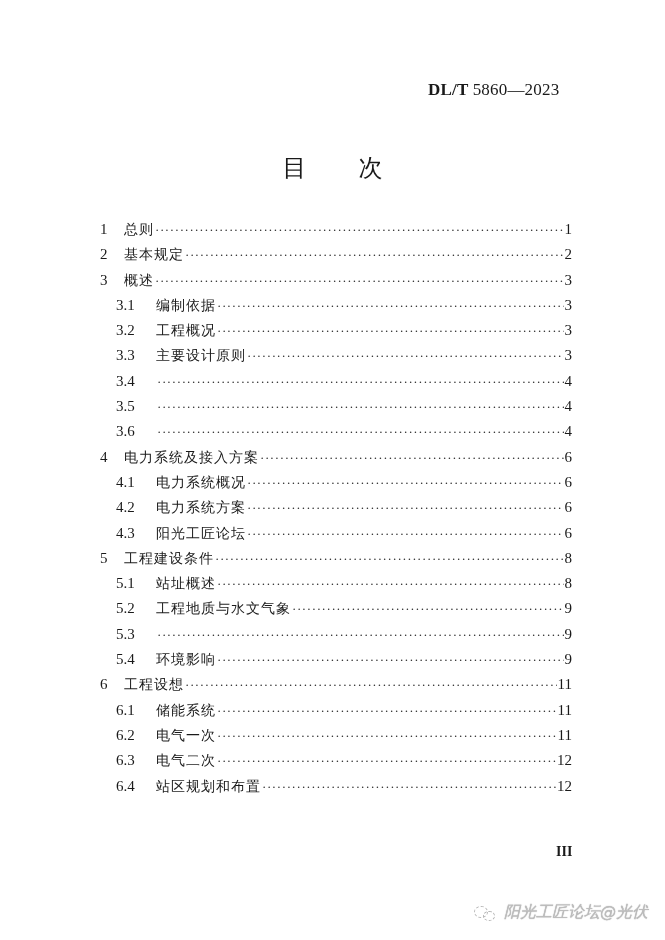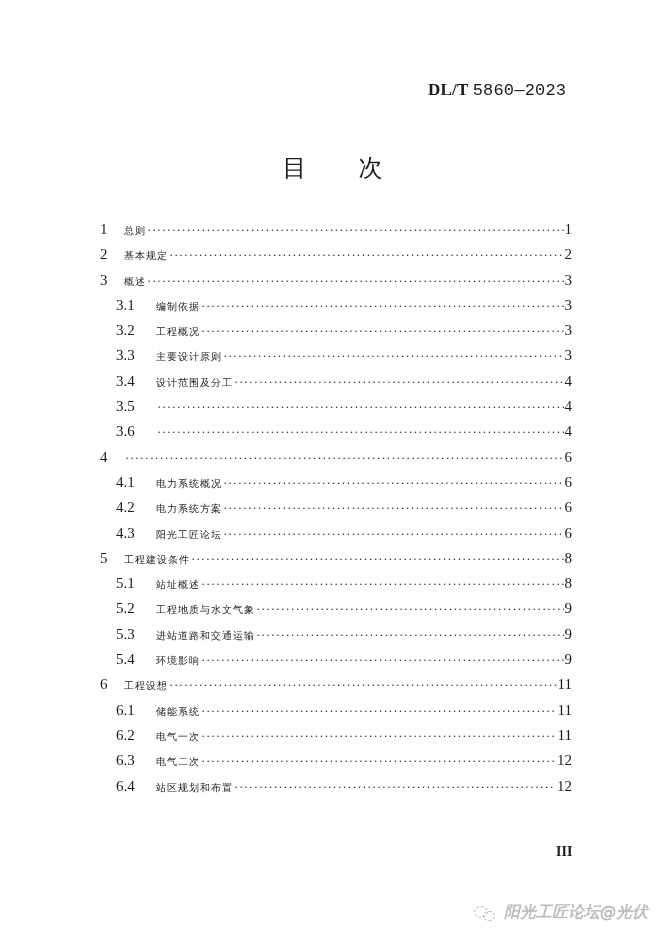--- a/index.html
+++ b/index.html
@@ -1,30 +1,30 @@
 <!DOCTYPE html>
 <html><head>
 <meta charset="utf-8">
 <style>
   html, body { margin:0; padding:0; }
   body { width:665px; height:940px; background:#ffffff; position:relative; overflow:hidden;
          font-family:"Liberation Serif","DejaVu Serif",serif; color:#1a1a1a; }
   .std-code { position:absolute; left:428px; top:80px; font-size:17px; font-weight:bold;
               letter-spacing:0.2px; font-family:"Liberation Serif",serif; }
-  .std-code .num { font-family:Liberation Mono, monospace; font-weight:normal; }
+  .std-code .num { font-family:Liberation Serif, serif; font-weight:normal; }
   .toc-title { position:absolute; top:152px; left:0; width:665px; text-align:center;
                font-size:24px; font-family:"DejaVu Sans",sans-serif; }
   .toc-title span { display:inline-block; }
   .toc-title .gap { width:52px; }
   .toc { position:absolute; left:100px; top:217px; width:472px; }
   .row { position:relative; height:25.3px; line-height:25.3px; font-size:15px; display:flex; align-items:baseline; }
   .row .no { flex:none; font-family:"Liberation Serif",serif; }
   .row.ch .no { width:24px; padding-left:0; }
   .row.sec .no { width:40px; padding-left:16px; }
-  .row .label { flex:none; font-family:"DejaVu Sans",sans-serif; font-size:10px; letter-spacing:1px; }
+  .row .label { flex:none; font-family:"DejaVu Sans",sans-serif; font-size:14px; letter-spacing:1px; }
   .row .dots { flex:1 1 auto; overflow:hidden; white-space:nowrap; margin:0 1px; color:#333; font-size:13px; letter-spacing:0.6px; }
   .row .dots::before { content:"······································································································································"; }
   .row .pg { flex:none; font-family:"Liberation Serif",serif; text-align:right; }
   .page-num { position:absolute; left:556px; top:844px; font-size:14px; font-weight:bold; font-family:"Liberation Serif",serif; }
   .watermark { position:absolute; left:474px; top:902px; font-size:16px; color:#bdbdbd;
                font-family:"DejaVu Sans",sans-serif; display:flex; align-items:center; gap:8px;
                text-shadow:0 0 1px #999;font-style:italic; }
   .wm-icon { width:22px; height:16px; position:relative; }
   .wm-icon::before, .wm-icon::after { content:""; position:absolute; border:1px dashed #b5b5b5; border-radius:50%; }
   .wm-icon::before { width:12px; height:10px; left:0; top:1px; }
@@ -74,36 +74,36 @@
       <span class="pg">3</span>
     </div>
     <div class="row sec">
       <span class="no">3.3</span>
       <span class="label">主要设计原则</span>
       <span class="dots"></span>
       <span class="pg">3</span>
     </div>
     <div class="row sec">
       <span class="no">3.4</span>
-      <span class="label">设计范围及分工</span>
       <span class="dots"></span>
       <span class="pg">4</span>
     </div>
     <div class="row sec">
       <span class="no">3.5</span>
       <span class="dots"></span>
       <span class="pg">4</span>
     </div>
     <div class="row sec">
       <span class="no">3.6</span>
       <span class="dots"></span>
       <span class="pg">4</span>
     </div>
     <div class="row ch">
       <span class="no">4</span>
+      <span class="label">电力系统及接入方案</span>
       <span class="dots"></span>
       <span class="pg">6</span>
     </div>
     <div class="row sec">
       <span class="no">4.1</span>
       <span class="label">电力系统概况</span>
       <span class="dots"></span>
       <span class="pg">6</span>
     </div>
     <div class="row sec">
@@ -131,21 +131,20 @@
       <span class="pg">8</span>
     </div>
     <div class="row sec">
       <span class="no">5.2</span>
       <span class="label">工程地质与水文气象</span>
       <span class="dots"></span>
       <span class="pg">9</span>
     </div>
     <div class="row sec">
       <span class="no">5.3</span>
-      <span class="label">进站道路和交通运输</span>
       <span class="dots"></span>
       <span class="pg">9</span>
     </div>
     <div class="row sec">
       <span class="no">5.4</span>
       <span class="label">环境影响</span>
       <span class="dots"></span>
       <span class="pg">9</span>
     </div>
     <div class="row ch">

